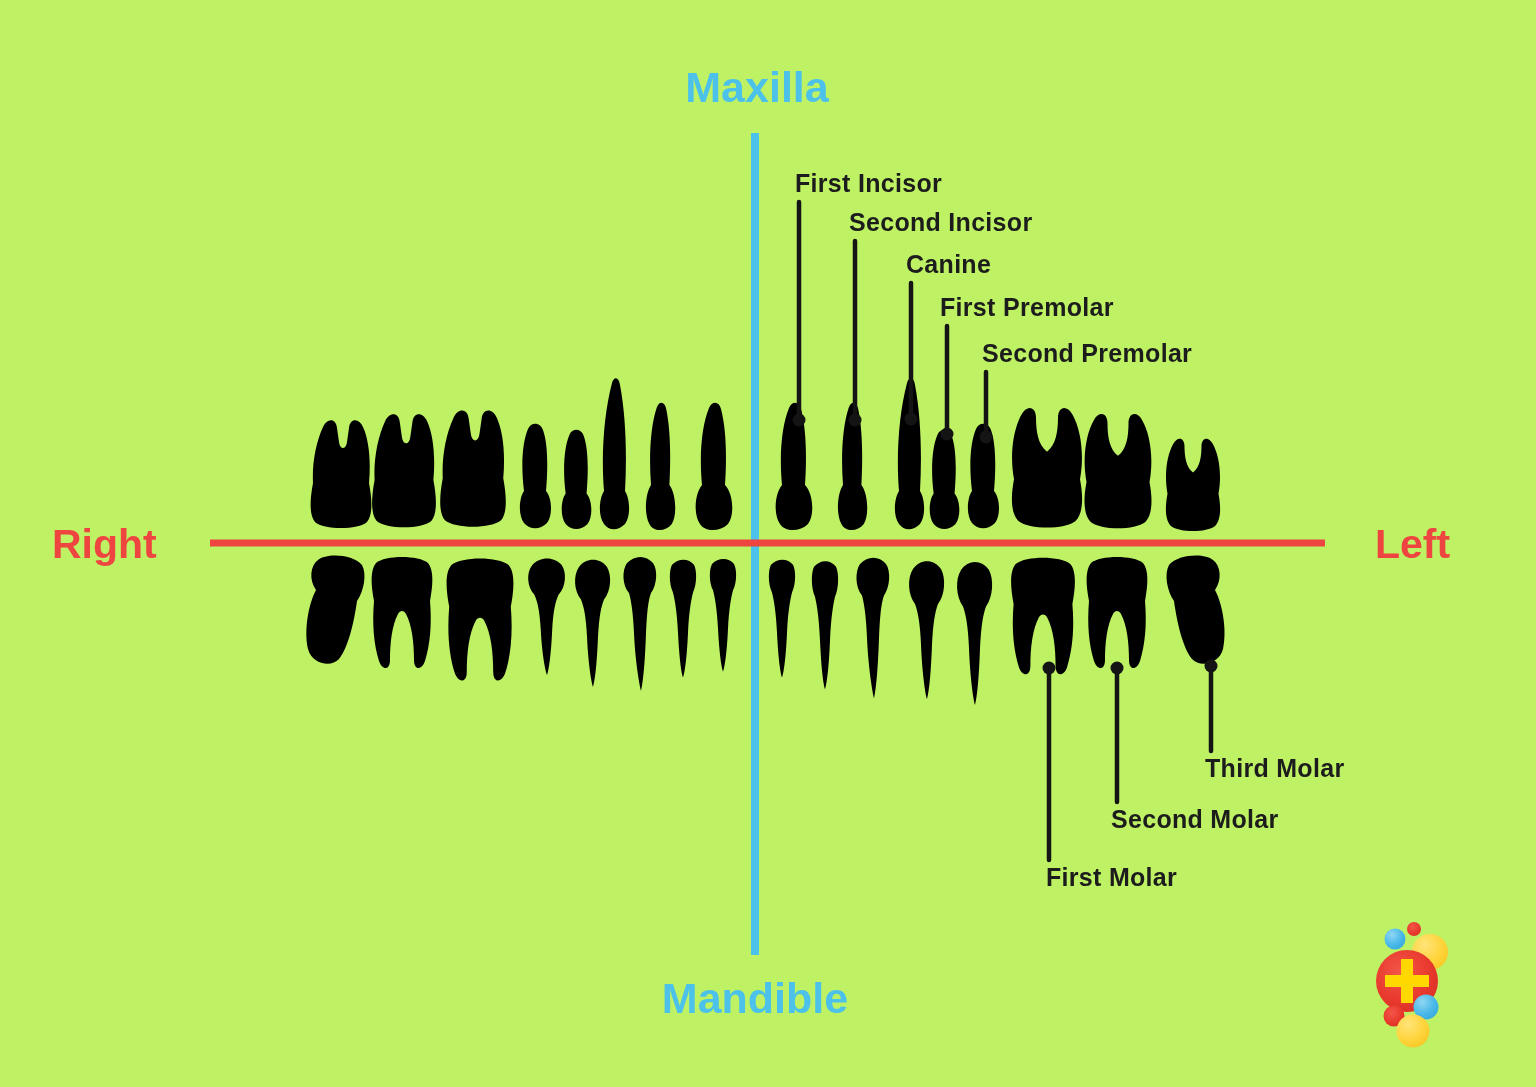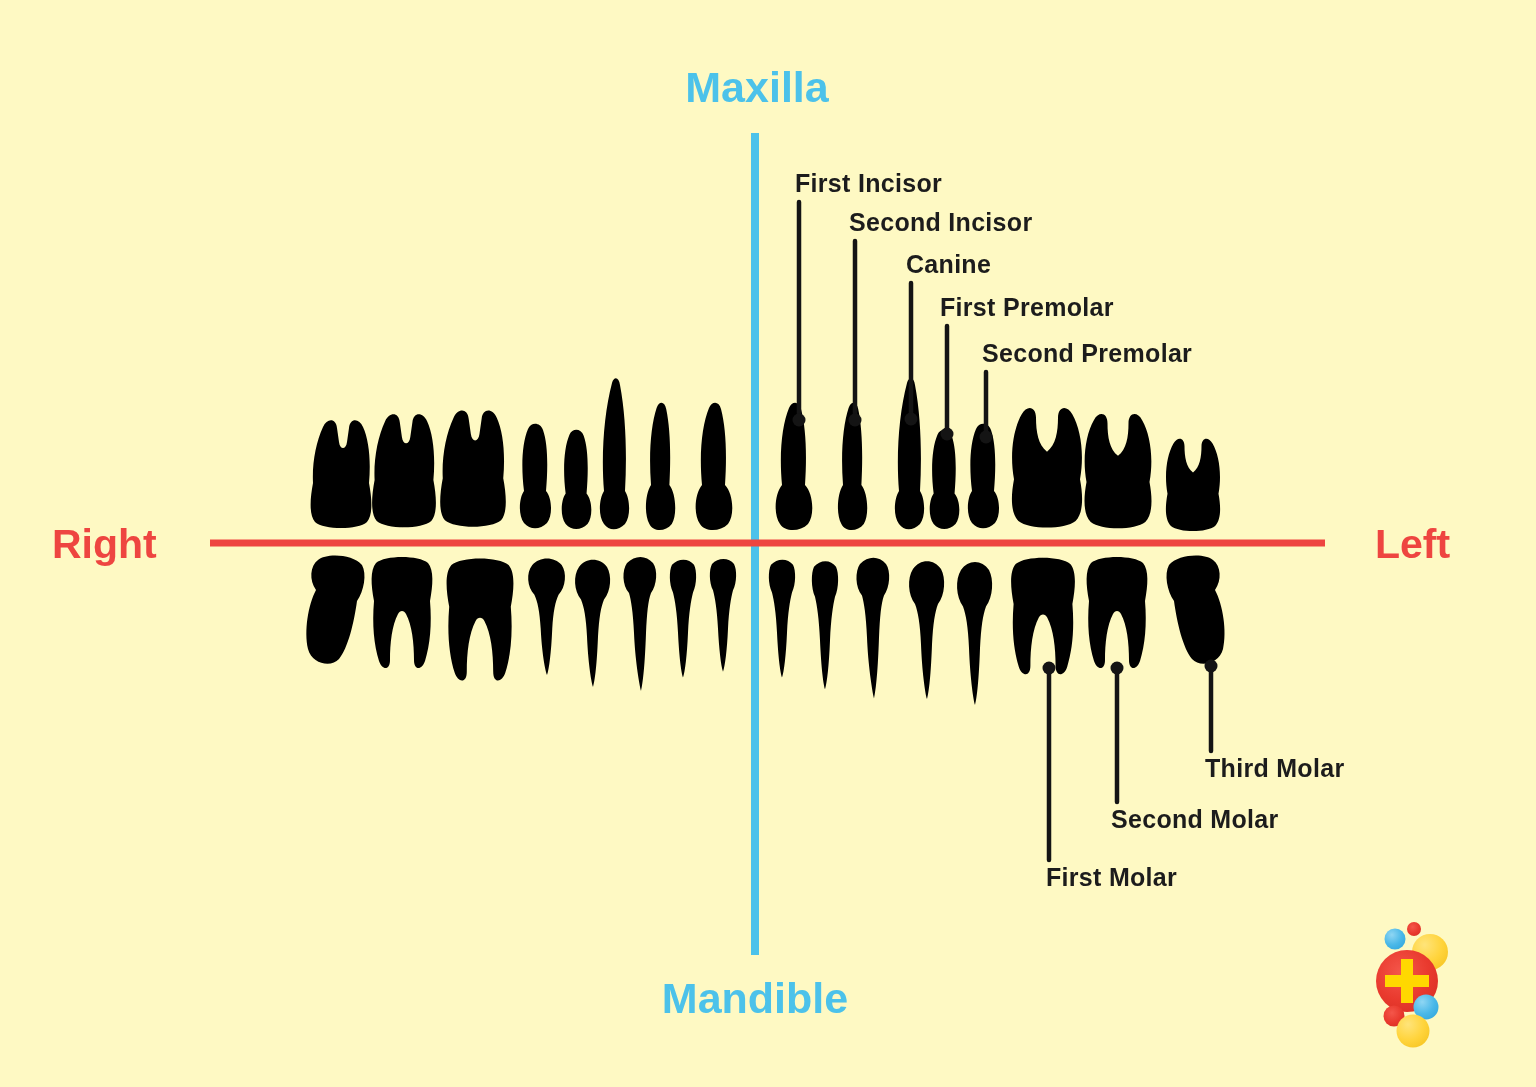--- a/index.html
+++ b/index.html
@@ -1,16 +1,16 @@
 <!DOCTYPE html>
 <html><head>
 <meta charset="utf-8">
 <style>
   html,body{margin:0;padding:0;background:#ffffff;}
-  .stage{position:relative;width:1536px;height:1087px;background:#fef9c3;overflow:hidden;
+  .stage{position:relative;width:1536px;height:1087px;background:#bef264;overflow:hidden;
          font-family:"Liberation Sans",sans-serif;}
   svg{display:block;}
   
   .leader{stroke:#141414;stroke-width:4.5;stroke-linecap:round;}
   .leader-dot{fill:#141414;}
   
   .axis-title{font:700 43px "Liberation Sans",sans-serif;fill:#4cc2ea;}
   .side-title{font:700 41px "Liberation Sans",sans-serif;fill:#ee4540;}
   .tooth-label{font:600 25px "Liberation Sans",sans-serif;fill:#1c1c1c;letter-spacing:.3px;}
 </style>

